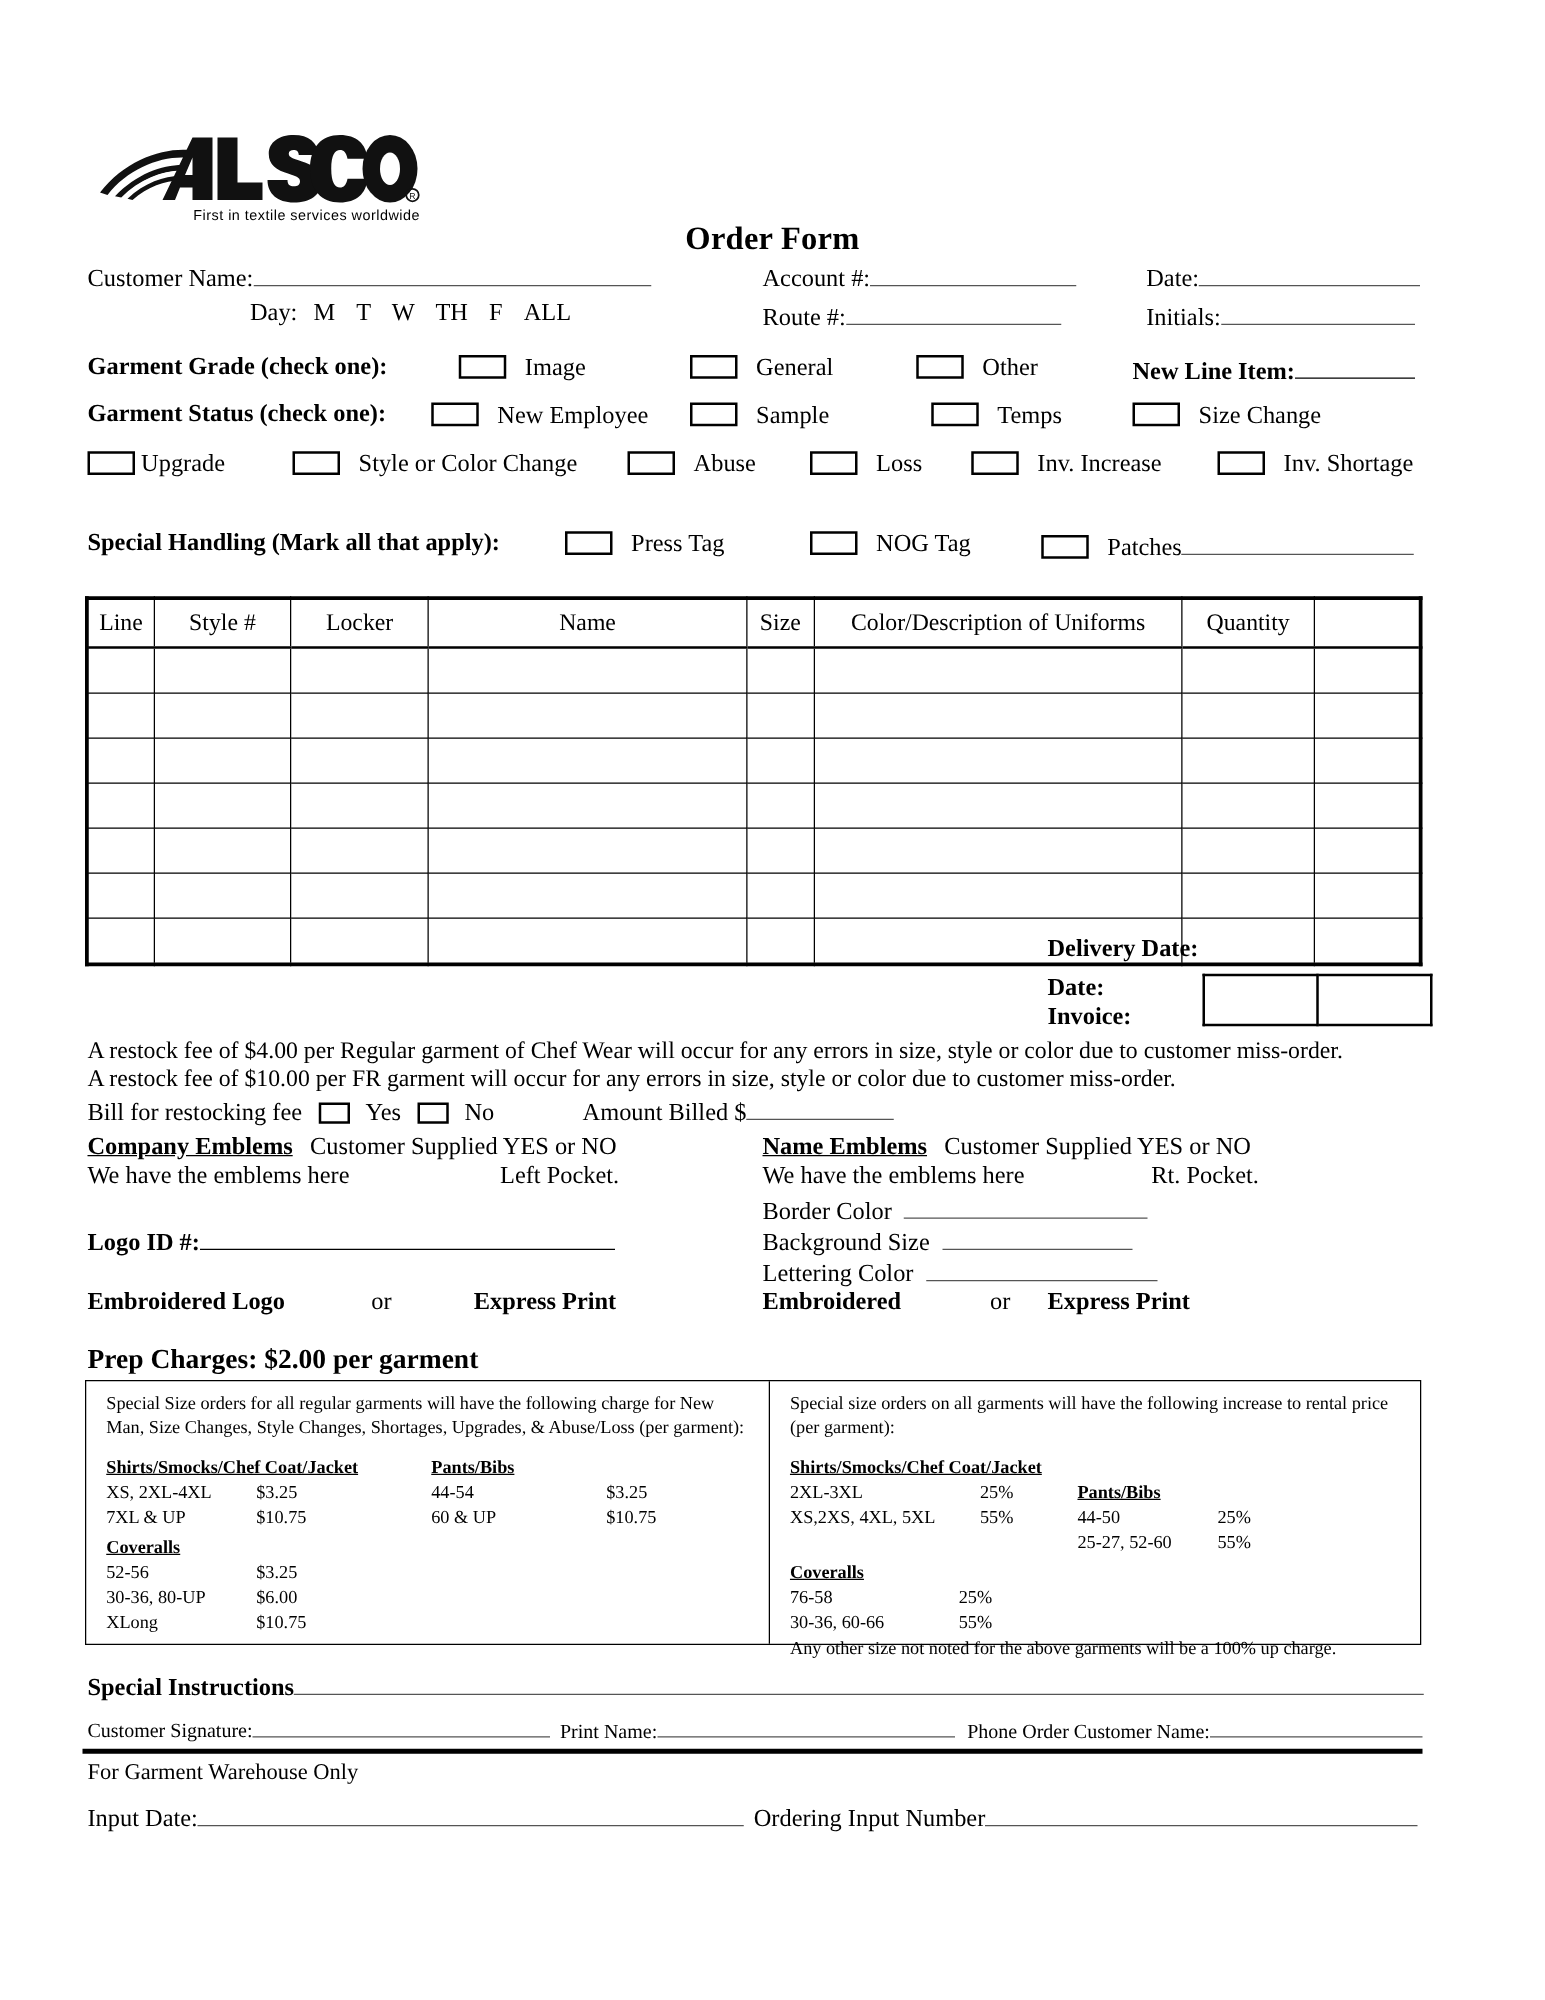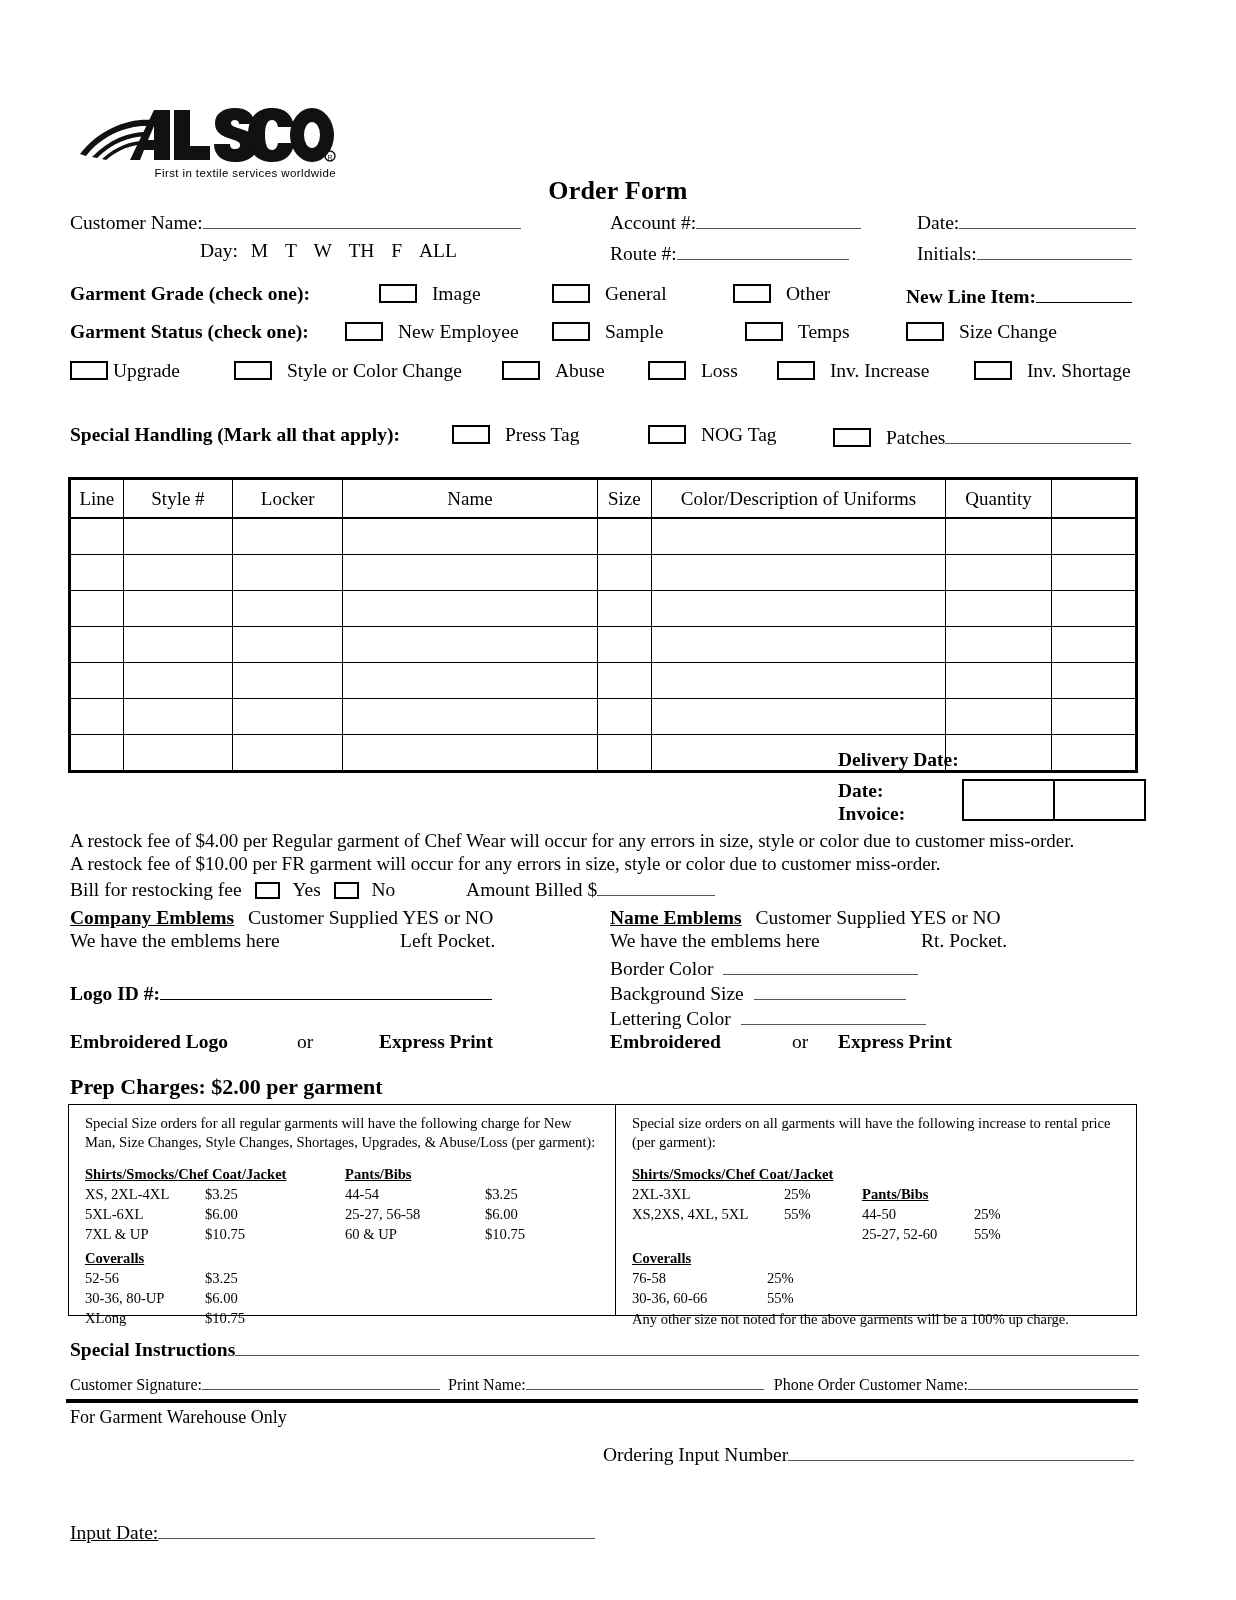--- a/index.html
+++ b/index.html
@@ -203,21 +203,21 @@
     <span>Route #:</span><span class="rule" style="width:172px;"></span>
   </div>
   <div class="abs t" style="left:917px; top:210px;">
     <span>Date:</span><span class="rule" style="width:177px;"></span>
   </div>
   <div class="abs t" style="left:917px; top:241px;">
     <span>Initials:</span><span class="rule" style="width:155px;"></span>
   </div>
 
   <div class="abs t b" style="left:70px; top:284px;">Garment Grade (check one):</div>
-  <div class="abs t" style="left:341px; top:284px;padding-left:38px;">
+  <div class="abs t" style="left:329px; top:284px;padding-left:38px;">
     <span class="cbox"></span>
     <span style="margin-left:10px">Image</span>
   </div>
   <div class="abs t" style="left:552px; top:284px;">
     <span class="cbox"></span>
     <span style="margin-left:10px">General</span>
   </div>
   <div class="abs t" style="left:733px; top:284px;">
     <span class="cbox"></span>
     <span style="margin-left:10px">Other</span>
@@ -440,27 +440,20 @@
           <td colspan="2"><span class="pc-head">Pants/Bibs</span></td>
         </tr>
         <tr>
           <td style="width:120px">XS, 2XL-4XL</td>
           <td style="width:118px">$3.25</td>
           <td></td>
           <td style="width:140px">44-54</td>
           <td>$3.25</td>
         </tr>
         <tr>
-          <td>5XL-6XL</td>
-          <td>$6.00</td>
-          <td></td>
-          <td>25-27, 56-58</td>
-          <td>$6.00</td>
-        </tr>
-        <tr>
           <td>7XL &amp; UP</td>
           <td>$10.75</td>
           <td></td>
           <td>60 &amp; UP</td>
           <td>$10.75</td>
         </tr>
       </tbody>
         </table>
       <table class="ptab" style="margin-top:4px;">
         <tbody>
@@ -533,20 +526,20 @@
   <div class="abs" style="left:70px; top:1374px; font-size:16px; white-space:nowrap;">
     <span>Customer Signature:</span><span class="rule" style="width:238px;"></span>
     <span style="margin-left:4px">Print Name:</span><span class="rule" style="width:238px;"></span>
     <span style="margin-left:6px">Phone Order Customer Name:</span><span class="rule" style="width:170px;"></span>
   </div>
 
   <div class="thickline" style="left:66px; top:1399px; width:1072px; height:4px;"></div>
 
   <div class="abs" style="left:70px; top:1407px; font-size:18px;">For Garment Warehouse Only</div>
 
-  <div class="abs t" style="left:70px; top:1520px;text-decoration:underline;">
+  <div class="abs t" style="left:70px; top:1442px;">
     <span>Input Date:</span><span class="rule" style="width:437px;"></span>
   </div>
   <div class="abs t" style="left:603px; top:1442px;">
     <span>Ordering Input Number</span><span class="rule" style="width:346px;"></span>
   </div>
 
 </div>
 
 </body></html>

